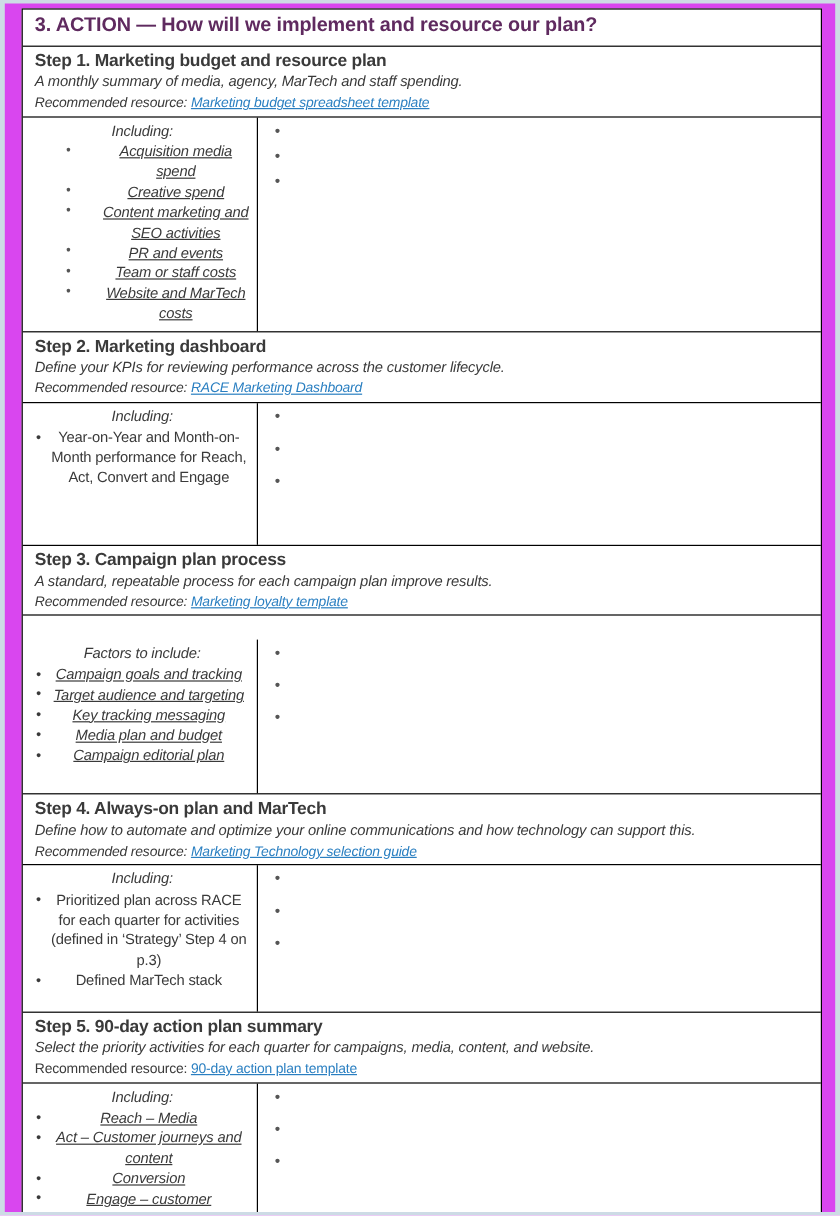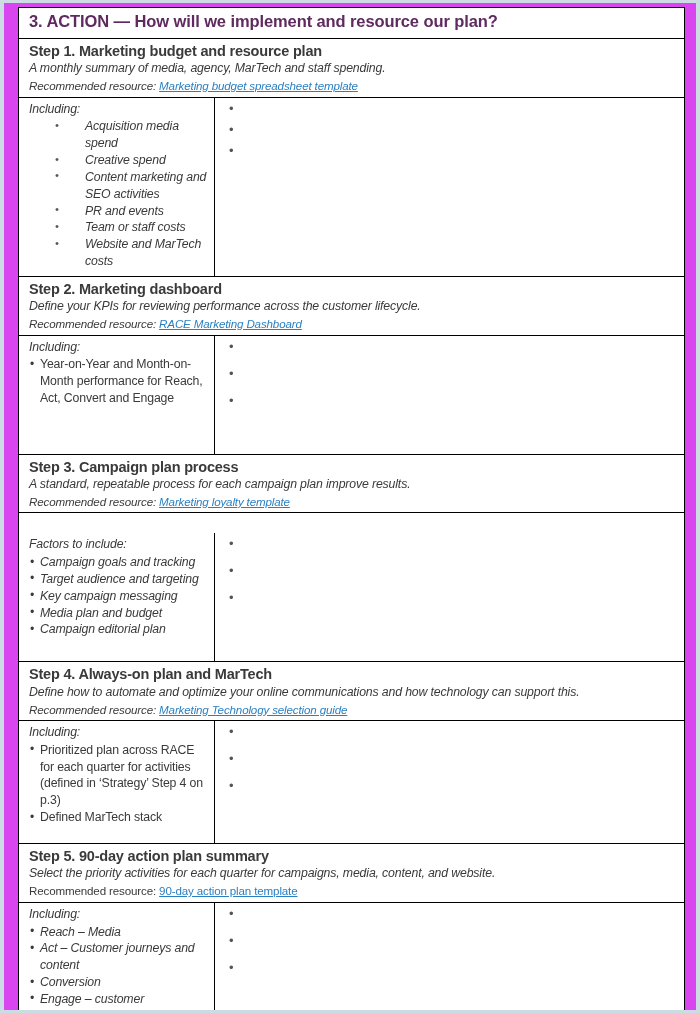--- a/index.html
+++ b/index.html
@@ -80,20 +80,21 @@
     text-align: center;
   }
 
   
   .step-body { display: flex; align-items: stretch; }
   .col-left {
     width: 196px;
     flex: 0 0 196px;
     border-right: 1.6px solid #000;
     padding: 3px 6px 6px 10px;
+    text-align: center;
   }
   .col-right {
     flex: 1 1 auto;
     padding: 8px 8px 8px 14px;
   }
 
   .incl-label {
     font-size: 12.3px;
     font-style: italic;
     color: #3a3a3a;
@@ -122,21 +123,21 @@
   }
   
   ul.blist.wide li { padding-left: 56px; }
   ul.blist.wide li::before {
     content: "\2022";
     position: absolute;
     left: 26px; top: -0.5px;
     font-size: 11px;
     color: #555;
   }
-  ul.blist.ital li { font-style: italic; }
+  ul.blist.ital li { font-style: italic; text-decoration: underline; }
 
   
   ul.answer { list-style: none; margin: 0; padding: 0; }
   ul.answer li {
     position: relative;
     height: 27px;
   }
   ul.answer li::before {
     content: "\2022";
     position: absolute;
@@ -212,21 +213,21 @@
         <div class="step-title">Step 3. Campaign plan process</div>
         <div class="step-desc">A standard, repeatable process for each campaign plan improve results.</div>
         <div class="step-res"><span>Recommended resource: </span><a class="res-link" href="#">Marketing loyalty template</a></div>
       </div>
       <div class="step-body" style="min-height:128px;margin-top:20px;">
         <div class="col-left">
           <div class="incl-label">Factors to include:</div>
           <ul class="blist tight ital">
             <li>Campaign goals and tracking</li>
             <li>Target audience and targeting</li>
-            <li>Key campaign messaging</li>
+            <li>Key tracking messaging</li>
             <li>Media plan and budget</li>
             <li>Campaign editorial plan</li>
           </ul>
         </div>
         <div class="col-right">
           <ul class="answer">
             <li></li>
             <li></li>
             <li></li>
           </ul>

